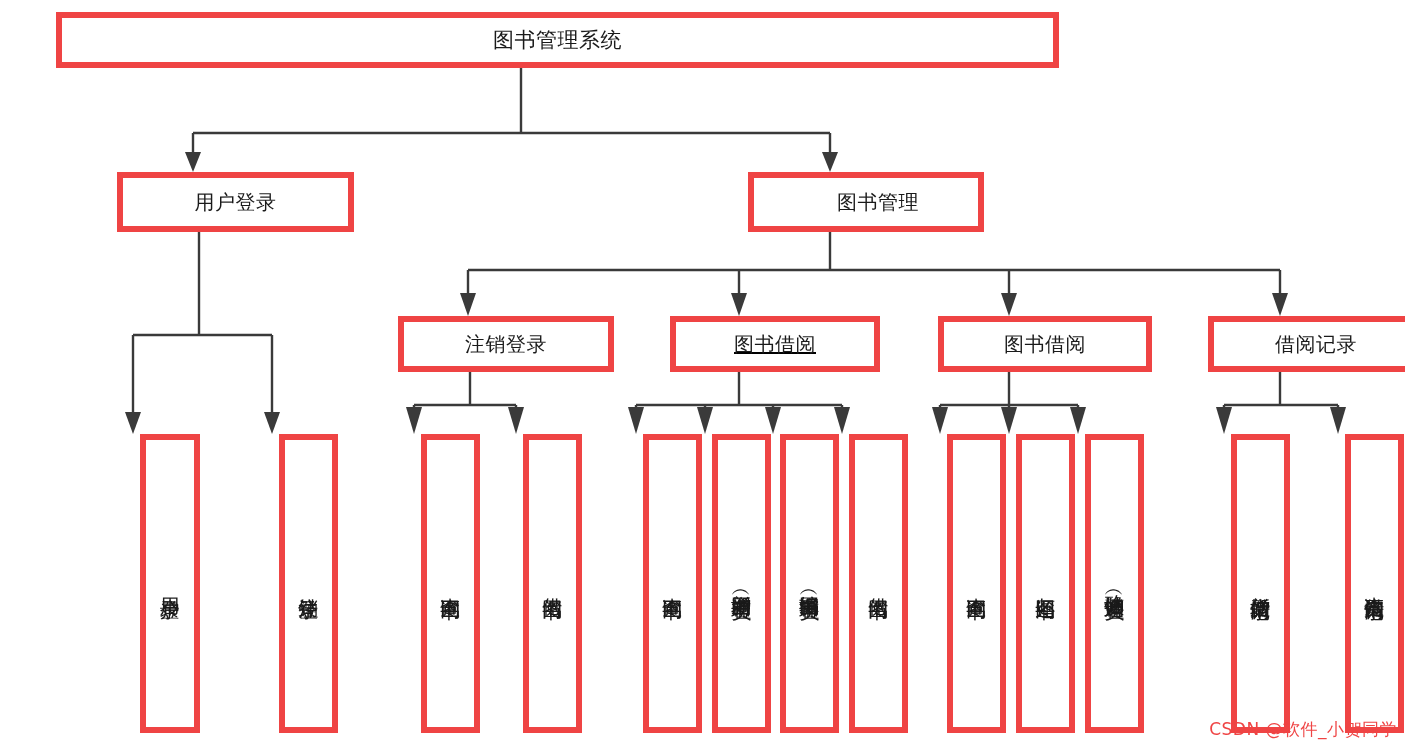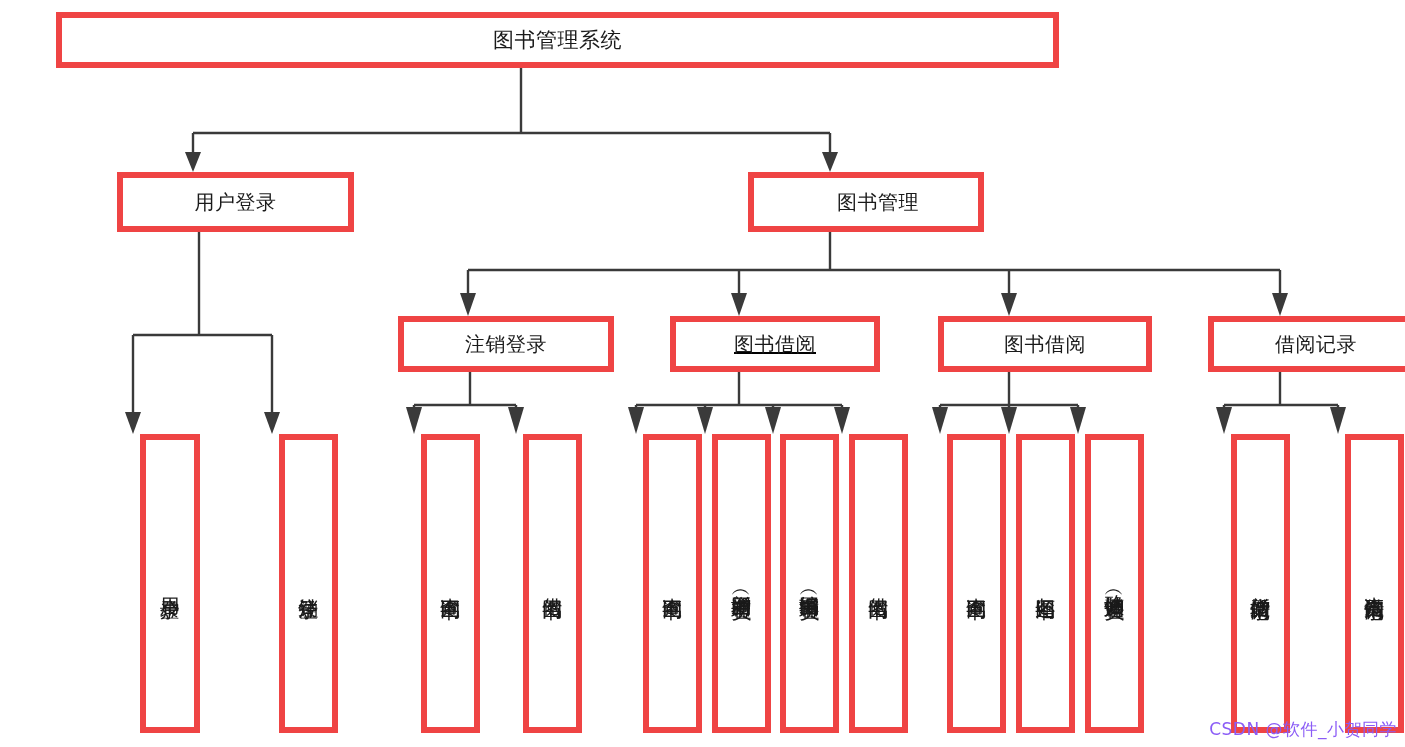--- a/index.html
+++ b/index.html
@@ -76,21 +76,21 @@
   }
   .conn-arrow {
     fill: #3a3a3a;
     stroke: none;
   }
   #watermark {
     position: absolute;
     right: 8px;
     bottom: 6px;
     font-size: 17px;
-    color: #8b5cf6;
+    color: #ef4444;
     letter-spacing: 0.5px;
     white-space: nowrap;
     margin-left: 44px;
   }
 </style>
 </head>
 <body>
 
 <div id="diagram-root">
 

